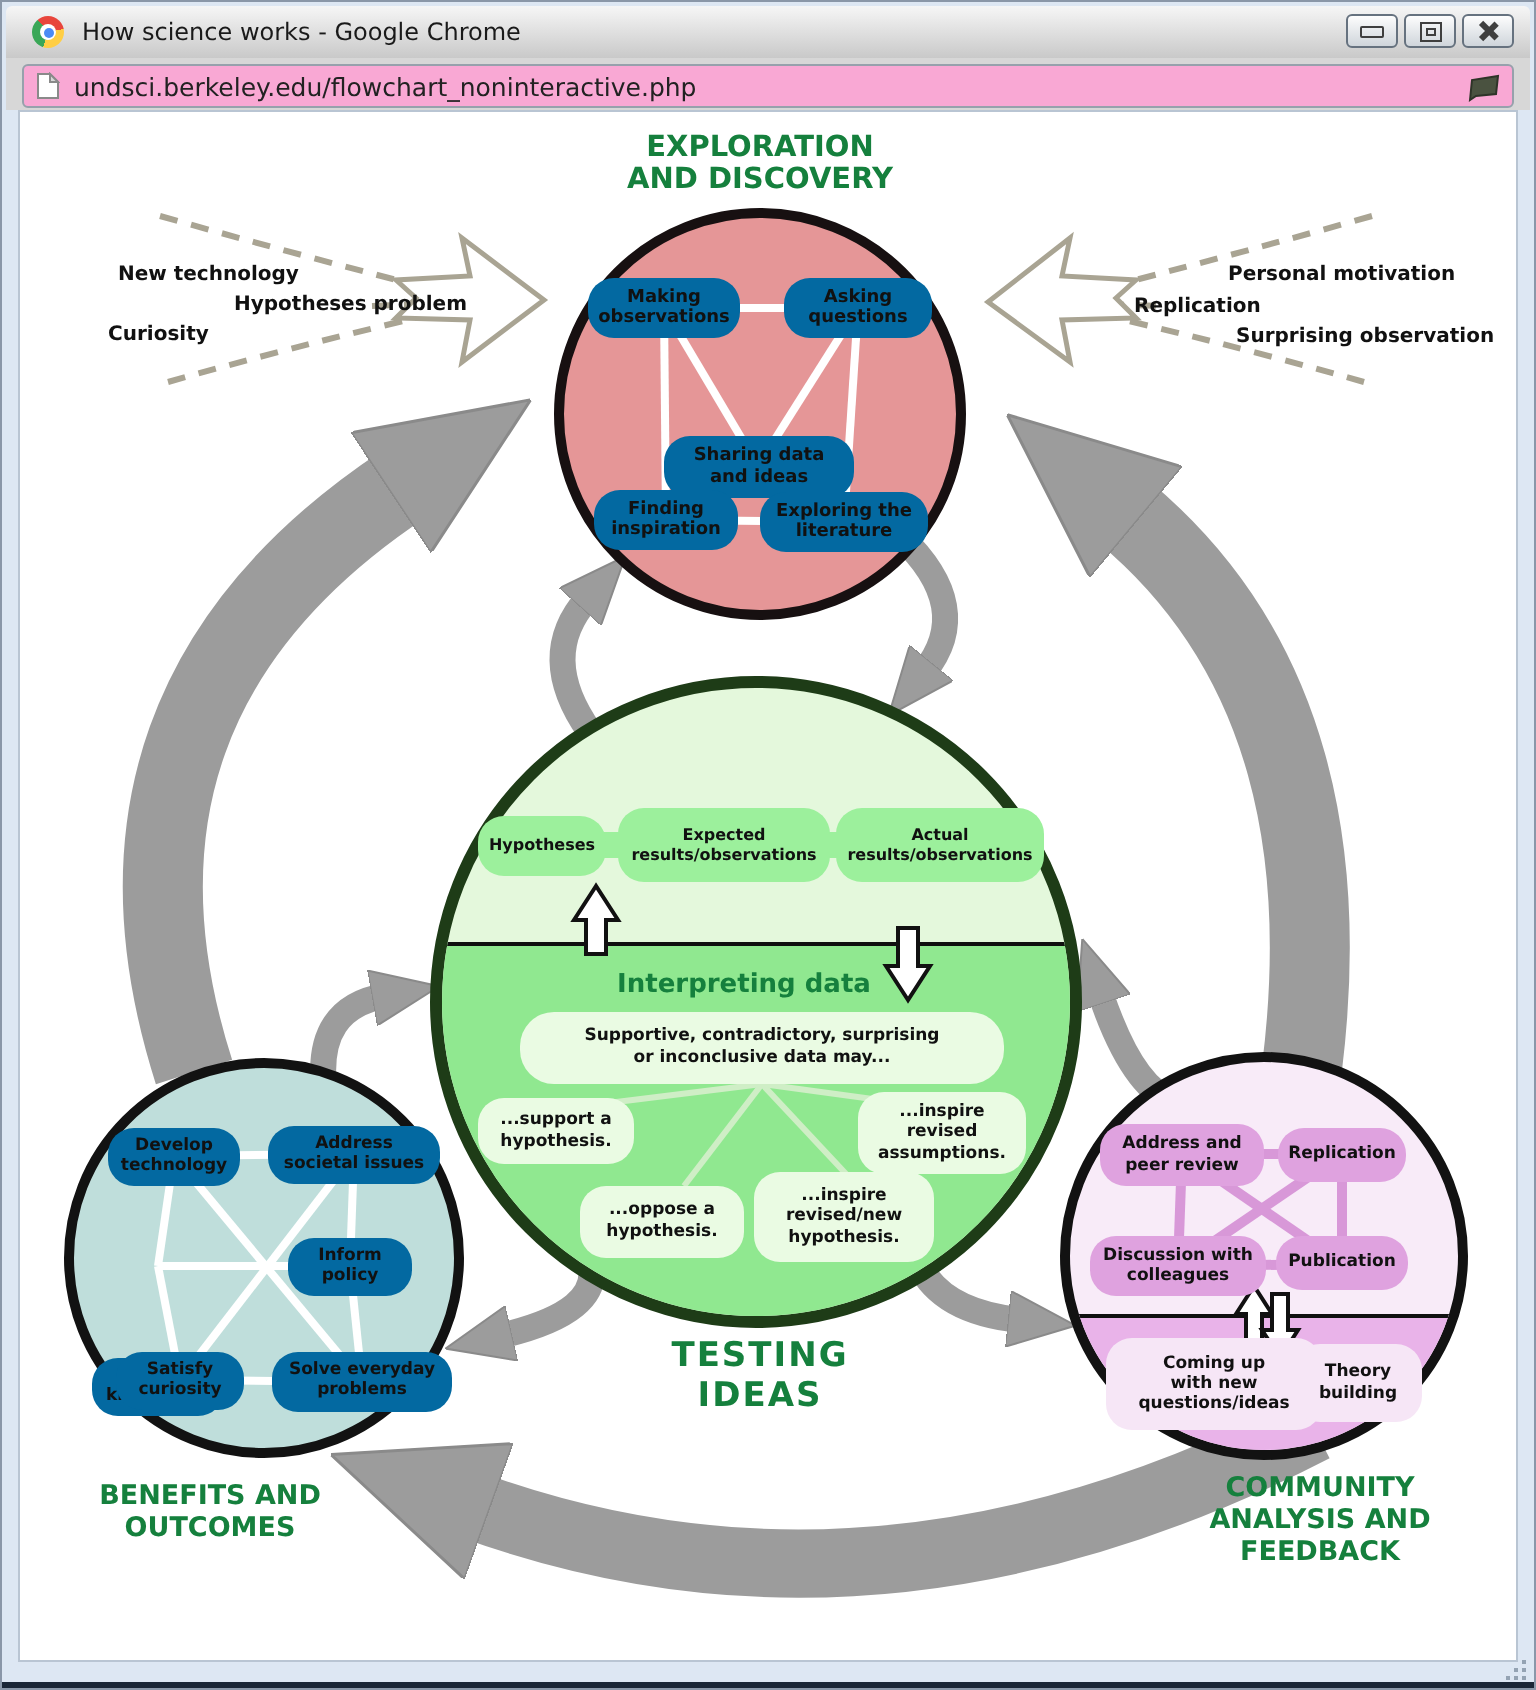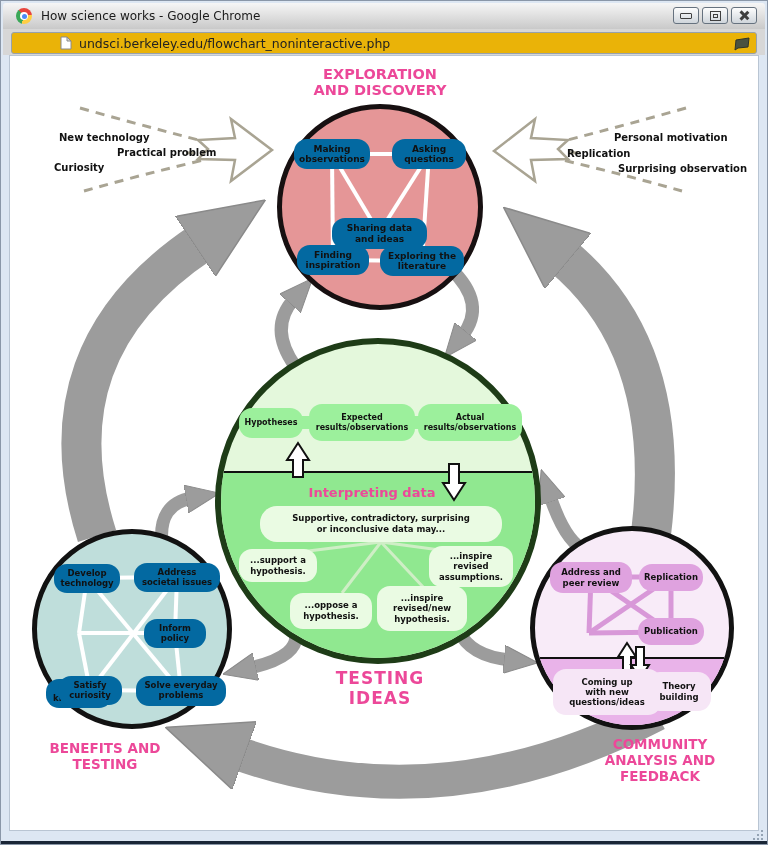--- a/index.html
+++ b/index.html
@@ -16,22 +16,22 @@
   #win-controls{position:absolute;right:8px;top:4px;display:flex;gap:3px;}
   .win-btn{position:relative;width:26px;height:17px;border:1px solid #66727f;border-radius:3px;
     background:linear-gradient(#fdfdfd,#cfd5db);display:flex;align-items:center;justify-content:center;box-sizing:border-box;}
   .ic-min{width:10px;height:4px;border:1px solid #3f3f3f;border-radius:1px;}
   .ic-max{width:9px;height:8px;border:1px solid #3f3f3f;display:flex;align-items:center;justify-content:center;}
   .ic-max::after{content:"";width:3px;height:2px;border:1px solid #3f3f3f;}
   .ic-close{position:relative;width:11px;height:11px;}
   .ic-close::before,.ic-close::after{content:"";position:absolute;left:4.5px;top:0;width:2.5px;height:11px;background:#3f3f3f;}
   .ic-close::before{transform:rotate(45deg);} .ic-close::after{transform:rotate(-45deg);}
   #urlrow{position:absolute;top:28px;left:2px;right:2px;height:26px;background:#d7d7d7;}
-  #urlbox{position:absolute;left:8px;right:8px;top:3px;height:20px;background:#eab308;
-    border:1px solid #97a1ac;border-radius:3px;display:flex;align-items:center;padding-left:42px;}
+  #urlbox{position:absolute;left:8px;right:8px;top:3px;height:20px;background:#f9a8d4;
+    border:1px solid #97a1ac;border-radius:3px;display:flex;align-items:center;}
   .page-icon{margin-left:6px;flex:0 0 auto;}
   #url-text{margin-left:7px;font-size:12.5px;color:#222;flex:1 1 auto;}
   .flag-icon{margin-right:5px;flex:0 0 auto;}
   #content{position:absolute;top:54px;left:8px;right:8px;bottom:13px;background:#fff;border:1px solid #b9c5d3;box-sizing:content-box;}
   #grip{position:absolute;right:2px;bottom:2px;}
   #bottom-dark{position:absolute;left:0;right:0;bottom:0;height:3px;background:#1a2636;}
   
   #flow{position:absolute;inset:0;}
   #flow svg{position:absolute;left:0;top:0;}
   .layer-arrows{z-index:1;} .layer-conn{z-index:3;}
@@ -42,21 +42,21 @@
   #c-ben{left:22px;top:473px;width:200px;height:200px;background:#bfdedb;border:5px solid #121212;}
   #c-com{left:520px;top:470px;width:204px;height:204px;background:#f8ebf8;border:5px solid #121212;overflow:hidden;}
   #c-com .bottom{position:absolute;left:0;right:0;top:126px;bottom:0;background:#e9b3e9;border-top:2px solid #101010;}
   .pill{position:absolute;border-radius:13px;display:flex;align-items:center;justify-content:center;
     text-align:center;font-weight:bold;color:#111;z-index:4;white-space:pre-line;box-sizing:border-box;}
   .white{background:#0369a1;font-size:9px;line-height:1.15;}
   .greenpill{background:#9cf09c;font-size:8px;line-height:1.25;}
   .palepill{background:#eafbe3;font-size:8.5px;line-height:1.25;}
   .pinknode{background:#dfa2df;font-size:8.5px;line-height:1.2;}
   .palepink{background:#f6e6f6;font-size:8.5px;line-height:1.2;}
-  .heading{position:absolute;z-index:5;text-align:center;font-weight:bold;color:#ec4899;white-space:pre-line;}
+  .heading{position:absolute;z-index:5;text-align:center;font-weight:bold;color:#15803d;white-space:pre-line;}
   .entry-label{position:absolute;z-index:5;font-size:10px;font-weight:bold;color:#111;white-space:nowrap;}
 </style>
 </head>
 <body>
 
 <div id="window">
 
   <div id="titlebar">
     <span class="chrome-icon"></span>
     <span id="title-text">How science works - Google Chrome</span>
@@ -175,27 +175,27 @@
         <polygon points="617,587 608,601 613,601 613,619 621,619 621,601 626,601" fill="#fff" stroke="#111" stroke-width="2"></polygon>
         <polygon points="630,623 639,609 634,609 634,591 626,591 626,609 621,609" fill="#fff" stroke="#111" stroke-width="2"></polygon>
       </svg>
 
       <div class="heading" style="left:270px;top:10px;width:200px;font-size:14.5px;">EXPLORATION
 AND DISCOVERY</div>
       <div class="heading" style="left:262px;top:429px;width:200px;font-size:13px;">Interpreting data</div>
       <div class="heading" style="left:280px;top:612px;width:180px;font-size:17px;letter-spacing:1px;">TESTING
 IDEAS</div>
       <div class="heading" style="left:5px;top:684px;width:180px;font-size:13.5px;">BENEFITS AND
-TESTING</div>
+OUTCOMES</div>
       <div class="heading" style="left:560px;top:680px;width:180px;font-size:13.5px;">COMMUNITY
 ANALYSIS AND
 FEEDBACK</div>
 
       <div class="entry-label" style="left:49px;top:76px;">New technology</div>
-      <div class="entry-label" style="left:107px;top:91px;">Practical problem</div>
+      <div class="entry-label" style="left:107px;top:91px;">Hypotheses problem</div>
       <div class="entry-label" style="left:44px;top:106px;">Curiosity</div>
       <div class="entry-label" style="left:604px;top:76px;">Personal motivation</div>
       <div class="entry-label" style="left:557px;top:92px;">Replication</div>
       <div class="entry-label" style="left:608px;top:107px;">Surprising observation</div>
 
       <div class="pill white" style="left:284px;top:83px;width:76px;height:30px;">Making
 observations</div>
       <div class="pill white" style="left:382px;top:83px;width:74px;height:30px;">Asking
 questions</div>
       <div class="pill white" style="left:322px;top:162px;width:95px;height:31px;">Sharing data
@@ -233,20 +233,22 @@
       <div class="pill white" style="left:134px;top:563px;width:62px;height:29px;font-size:8.5px;">Inform
 policy</div>
       <div class="pill white" style="left:48px;top:620px;width:64px;height:29px;font-size:8.5px;">Satisfy
 curiosity</div>
       <div class="pill white" style="left:126px;top:620px;width:90px;height:30px;font-size:8.5px;">Solve everyday
 problems</div>
 
       <div class="pill pinknode" style="left:540px;top:506px;width:82px;height:31px;">Address and
 peer review</div>
       <div class="pill pinknode" style="left:629px;top:508px;width:64px;height:27px;">Replication</div>
+      <div class="pill pinknode" style="left:535px;top:562px;width:88px;height:30px;">Discussion with
+colleagues</div>
       <div class="pill pinknode" style="left:628px;top:562px;width:66px;height:27px;">Publication</div>
       <div class="pill palepink" style="left:543px;top:613px;width:108px;height:46px;">Coming up
 with new
 questions/ideas</div>
       <div class="pill palepink" style="left:637px;top:616px;width:64px;height:39px;text-align:center;">Theory
 building</div>
 
     </div>
   </div>
 

